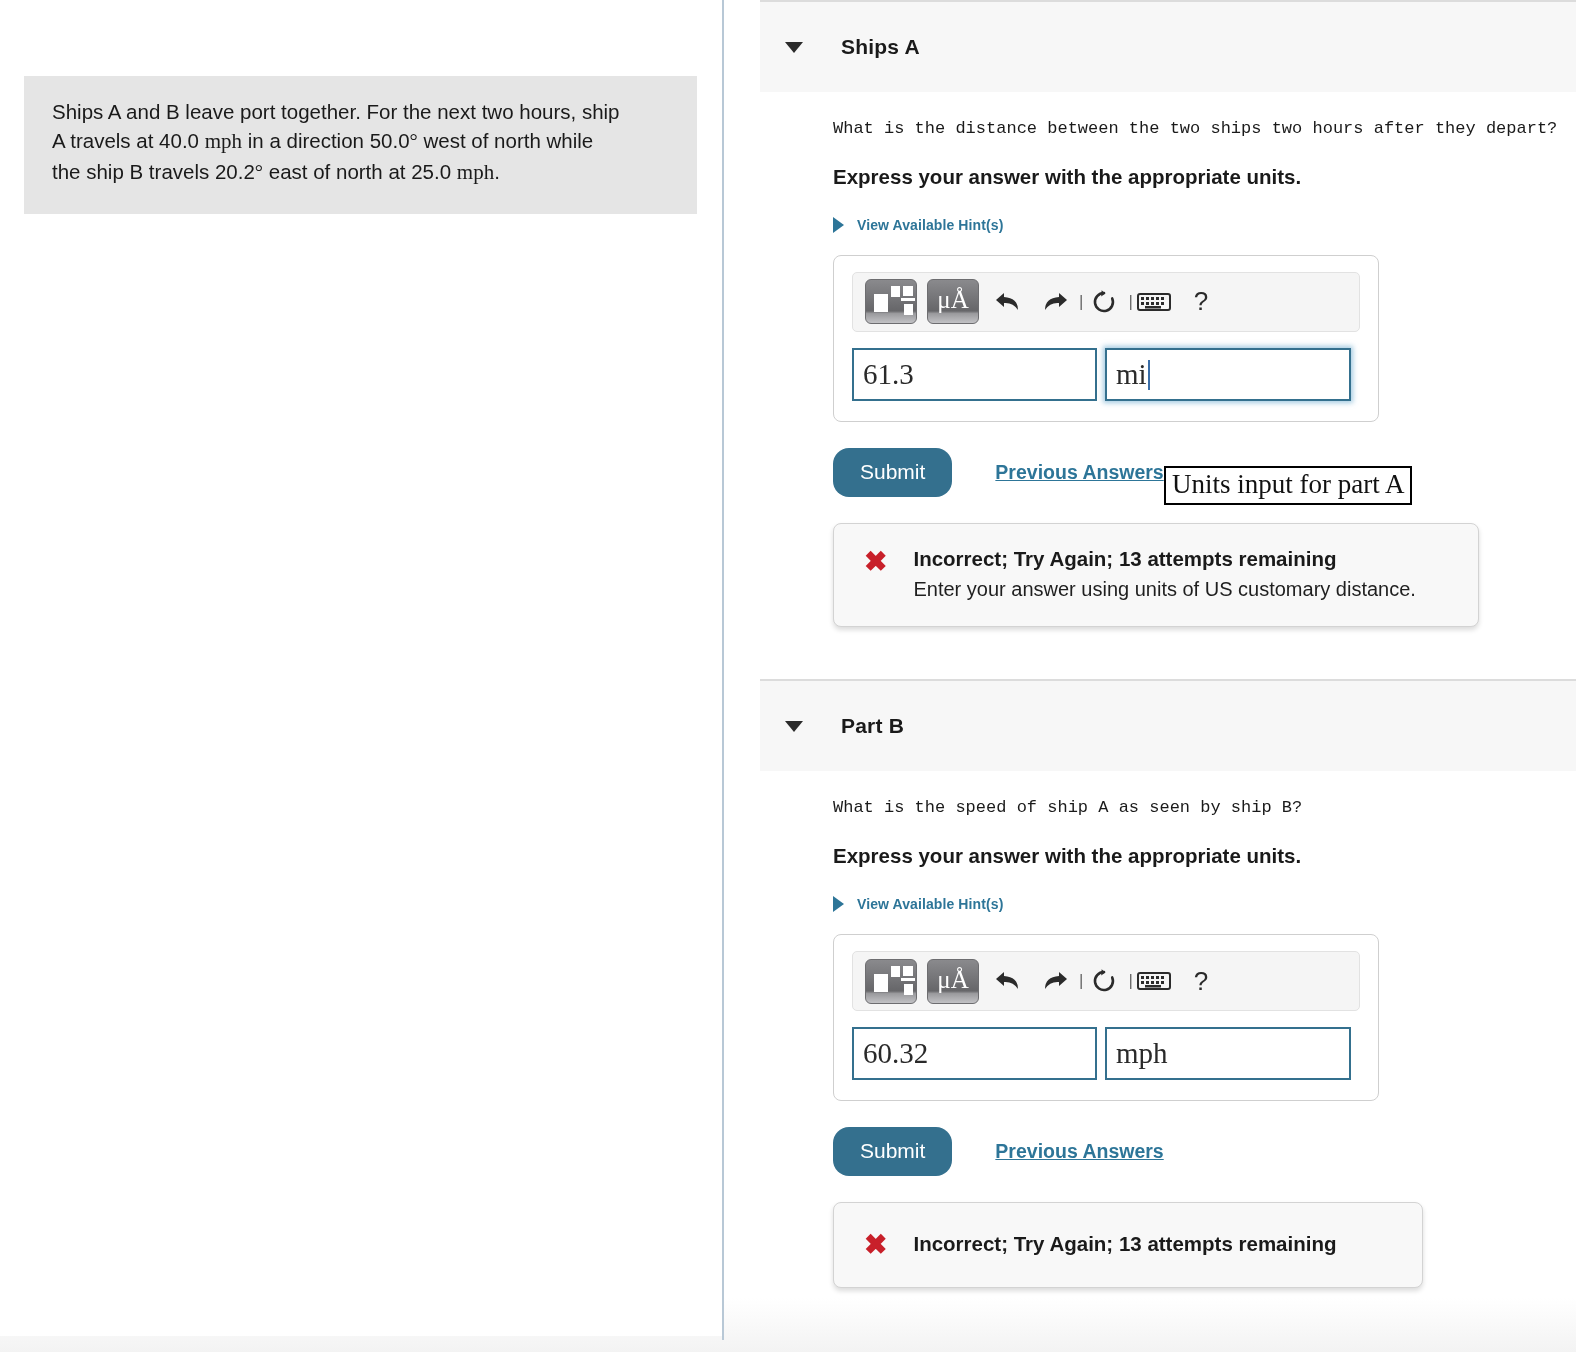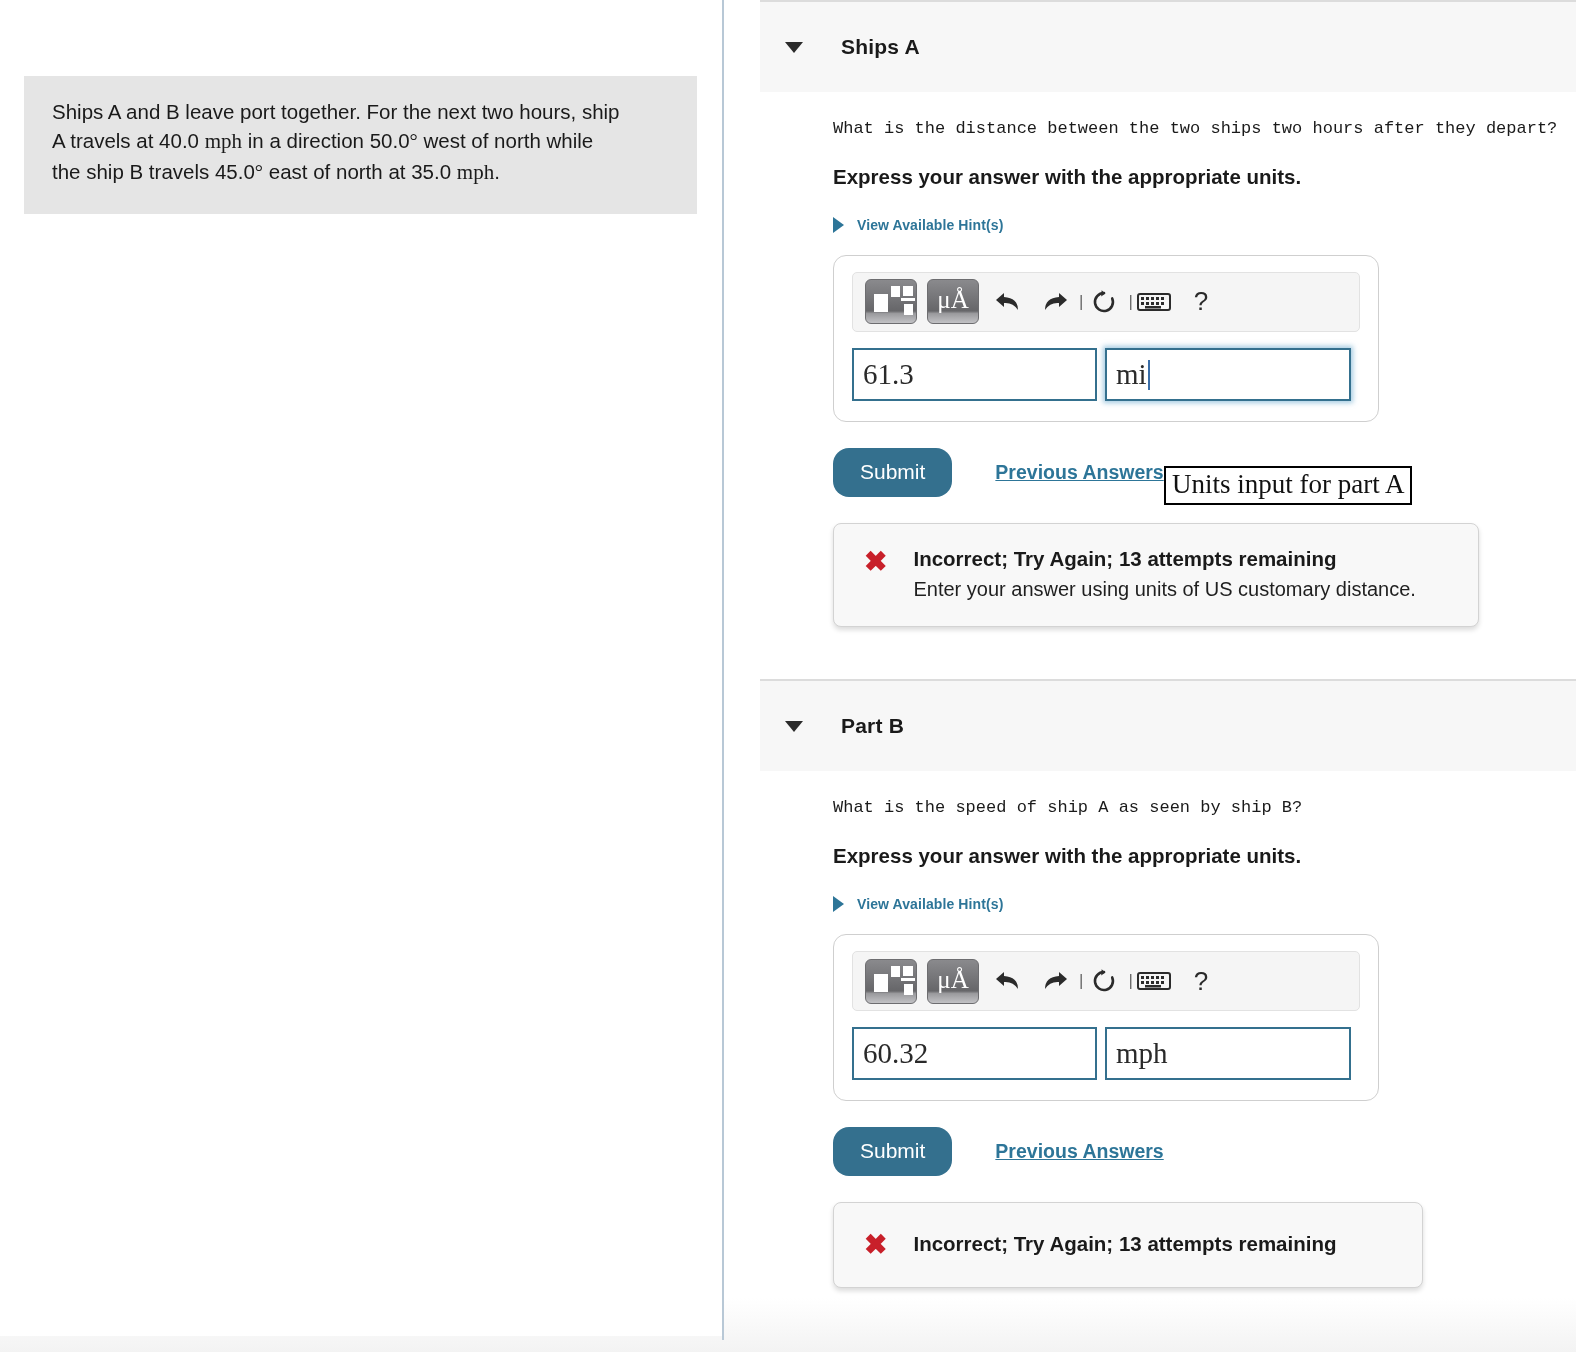--- a/index.html
+++ b/index.html
@@ -118,21 +118,21 @@
     font-weight: bold;
     color: #2d7598;
     letter-spacing: .1px;
   }
 
   
   .answer-box {
     position: relative;
     width: 546px;
     border: 1px solid #cfcfcf;
-    border-radius: 13px;
+    border-radius: 8px;
     background: #ffffff;
     padding: 16px 18px 20px 18px;
   }
   .answer-toolbar {
     display: flex;
     align-items: center;
     background: #f5f5f5;
     border: 1px solid #e2e2e2;
     border-radius: 5px;
     height: 60px;
@@ -296,21 +296,21 @@
 </style>
 </head>
 <body>
 
 <div class="page">
 
   <div class="left-pane">
     <div class="problem-statement">
       <span>Ships A and B leave port together. For the next two hours, ship</span><br>
       <span>A travels at 40.0 </span><span class="serif-unit">mph</span><span> in a direction 50.0</span><span class="deg">°</span><span> west of north while</span><br>
-      <span>the ship B travels 45.0</span><span class="deg">°</span><span> east of north at 35.0 </span><span class="serif-unit">mph</span><span>.</span>
+      <span>the ship B travels 20.2</span><span class="deg">°</span><span> east of north at 25.0 </span><span class="serif-unit">mph</span><span>.</span>
     </div>
   </div>
 
   <div class="pane-divider"></div>
 
   <div class="right-pane">
 
     <div>
       <div class="part-header">
         <div class="caret-down"></div>

